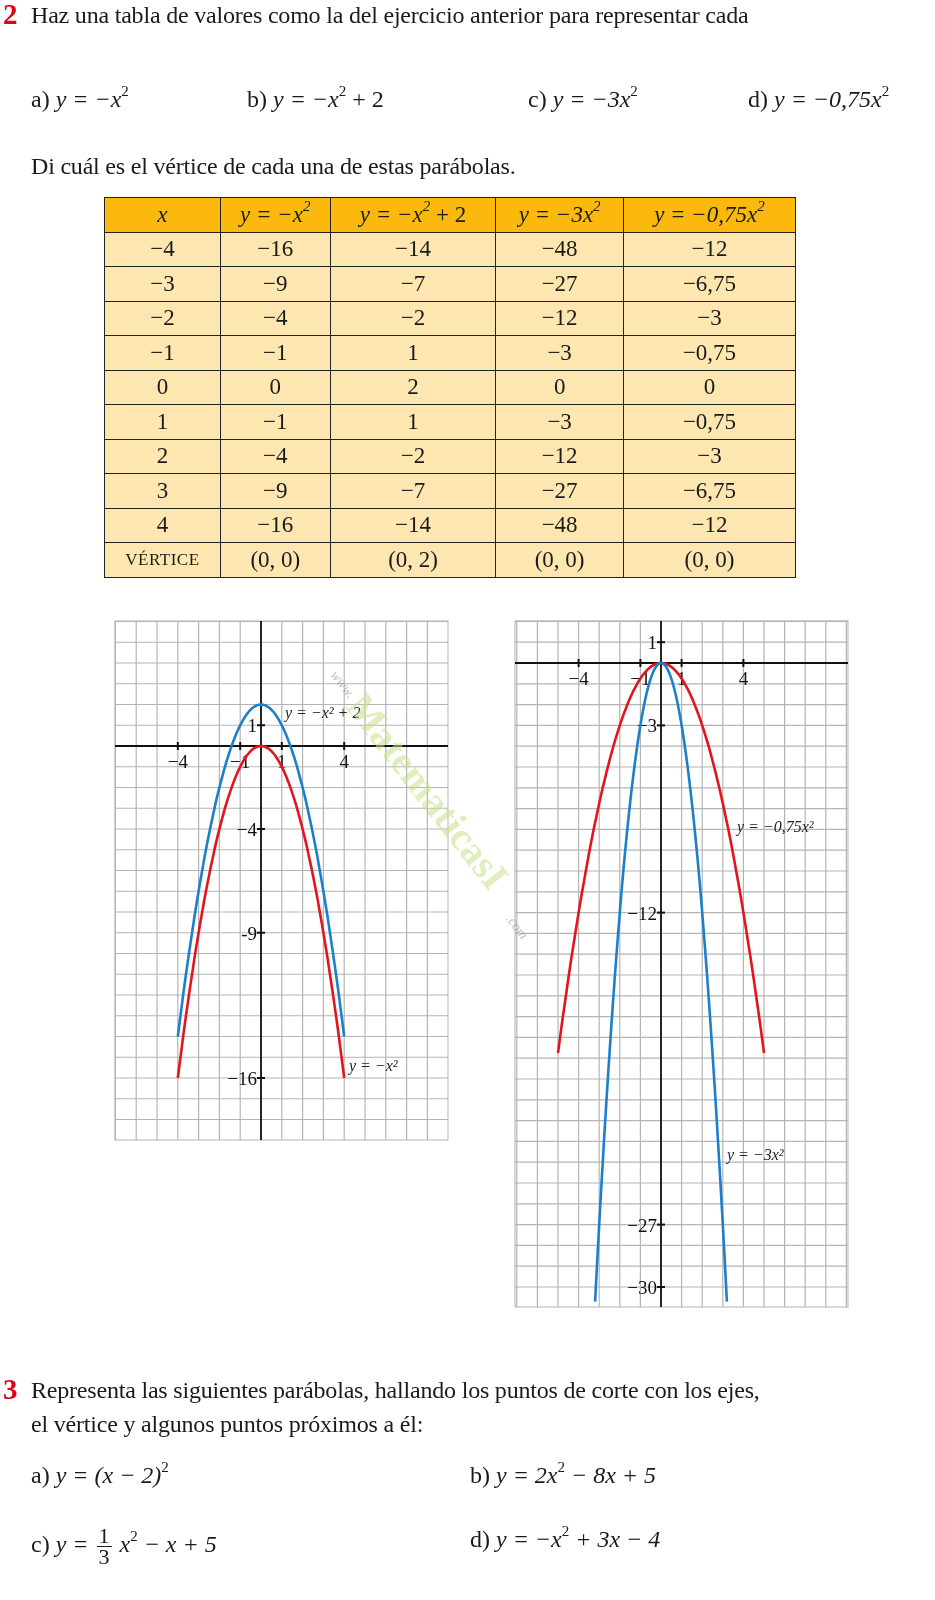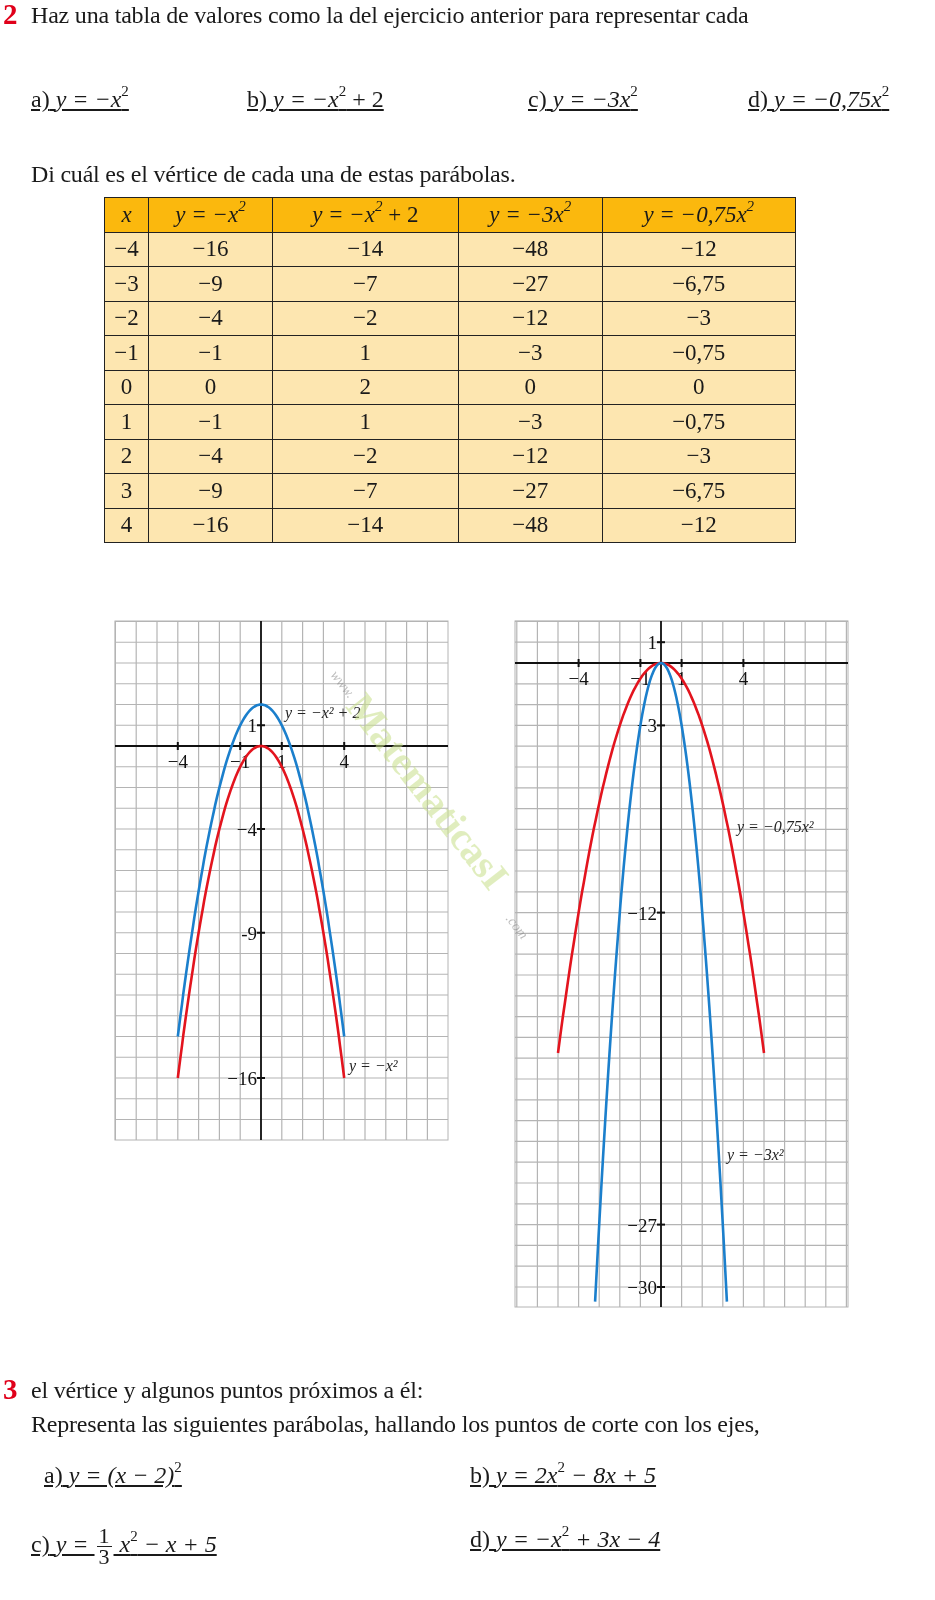--- a/index.html
+++ b/index.html
@@ -1,21 +1,21 @@
 <!DOCTYPE html>
 <html><head>
 <meta charset="utf-8">
 <style>
   html, body { margin:0; padding:0; background:#ffffff; }
   body { width:935px; height:1600px; position:relative; overflow:hidden;
          font-family:"Liberation Serif","DejaVu Serif",serif; color:#1a1a1a; }
   .abs { position:absolute; }
   .exnum { color:#e0001a; font-size:29px; font-weight:bold; }
   .para { font-size:24px; line-height:34px; letter-spacing:-0.2px; }
-  .item { font-size:24px; white-space:nowrap;text-decoration:underline; }
+  .item { font-size:24px; white-space:nowrap; }
   .item i, .math i { font-style:italic; }
   sup { font-size:15px; vertical-align:11px; line-height:0; }
   table.vals { border-collapse:collapse; position:absolute; left:104px; top:197px; width:692px; }
   table.vals td, table.vals th { border:1.5px solid #222; height:33.5px; padding:0; text-align:center;
         font-size:23px; font-weight:normal; }
   table.vals th { background:#fbb80d; font-style:italic; }
   table.vals td { background:#fde6b0; }
   table.vals td.vlabel { font-size:17px; letter-spacing:0.5px; }
   .frac { display:inline-block; vertical-align:middle; text-align:center; line-height:20px; font-size:22px; margin:0 2px; }
   .frac span { display:block; }
@@ -40,21 +40,21 @@
 </div>
 <div class="abs item" style="left:512px; top:86px;margin-left:16px;">
   <span>c)</span>
   <i>y = −3x</i><sup>2</sup><span></span>
 </div>
 <div class="abs item" style="left:748px; top:86px;">
   <span>d)</span>
   <i>y = −0,75x</i><sup>2</sup><span></span>
 </div>
 
-<div class="abs para" style="left:31px; top:157px;">Di cuál es el vértice de cada una de estas parábolas.</div>
+<div class="abs para" style="left:31px; top:149px;">Di cuál es el vértice de cada una de estas parábolas.</div>
 
 <table class="vals">
   <thead>
     <tr>
       <th><span>x</span></th>
       <th><span>y = −x</span><sup>2</sup></th>
       <th><span>y = −x</span><sup>2</sup><span style="font-style:normal"> + 2</span></th>
       <th><span>y = −3x</span><sup>2</sup></th>
       <th><span>y = −0,75x</span><sup>2</sup></th>
     </tr>
@@ -115,20 +115,27 @@
         <td>−7</td>
         <td>−27</td>
         <td>−6,75</td>
       </tr>
       <tr>
         <td>4</td>
         <td>−16</td>
         <td>−14</td>
         <td>−48</td>
         <td>−12</td>
+      </tr>
+      <tr>
+        <td class="vlabel">VÉRTICE</td>
+        <td>(0, 0)</td>
+        <td>(0, 2)</td>
+        <td>(0, 0)</td>
+        <td>(0, 0)</td>
       </tr>
     </tbody>
 </table>
 
 <svg class="abs" id="chart-left" style="left:0; top:0;" width="935" height="1600">
     <g>
       <rect x="115" y="621" width="333" height="519" fill="#fff" stroke="#b4b4b4" stroke-width="1"></rect>
       <g stroke="#b4b4b4" stroke-width="1.2">
         <line x1="261" y1="621" x2="261" y2="1140"></line>
         <line x1="281.8" y1="621" x2="281.8" y2="1140"></line>
@@ -276,25 +283,25 @@
     </g>
     <g transform="translate(330,675) rotate(52)" opacity="0.55">
       <text x="0" y="0" font-size="14" fill="#888" font-style="italic">www.</text>
       <text x="34" y="8" font-size="40" font-weight="bold" fill="#c8e08a">MatematicasI</text>
       <text x="300" y="12" font-size="14" fill="#888" font-style="italic">.com</text>
     </g>
   </svg>
 
 <div class="abs exnum" style="left:3px; top:1373px;">3</div>
 <div class="abs para" style="left:31px; top:1373px;">
+  <div>Representa las siguientes parábolas, hallando los puntos de corte con los ejes,</div>
   <div>el vértice y algunos puntos próximos a él:</div>
-  <div>Representa las siguientes parábolas, hallando los puntos de corte con los ejes,</div>
-</div>
-
-<div class="abs item" style="left:44px; top:1462px;text-align:center;">
+</div>
+
+<div class="abs item" style="left:31px; top:1462px;text-align:center;">
   <span>a)</span>
   <i>y = (x − 2)</i><sup>2</sup>
 </div>
 <div class="abs item" style="left:470px; top:1462px;">
   <span>b)</span>
   <i>y = 2x</i><sup>2</sup><i> − 8x + 5</i>
 </div>
 <div class="abs item" style="left:31px; top:1526px;">
   <span>c)</span>
   <i>y = </i><span class="frac"><span class="num">1</span><span>3</span></span><i> x</i><sup>2</sup><i> − x + 5</i>

